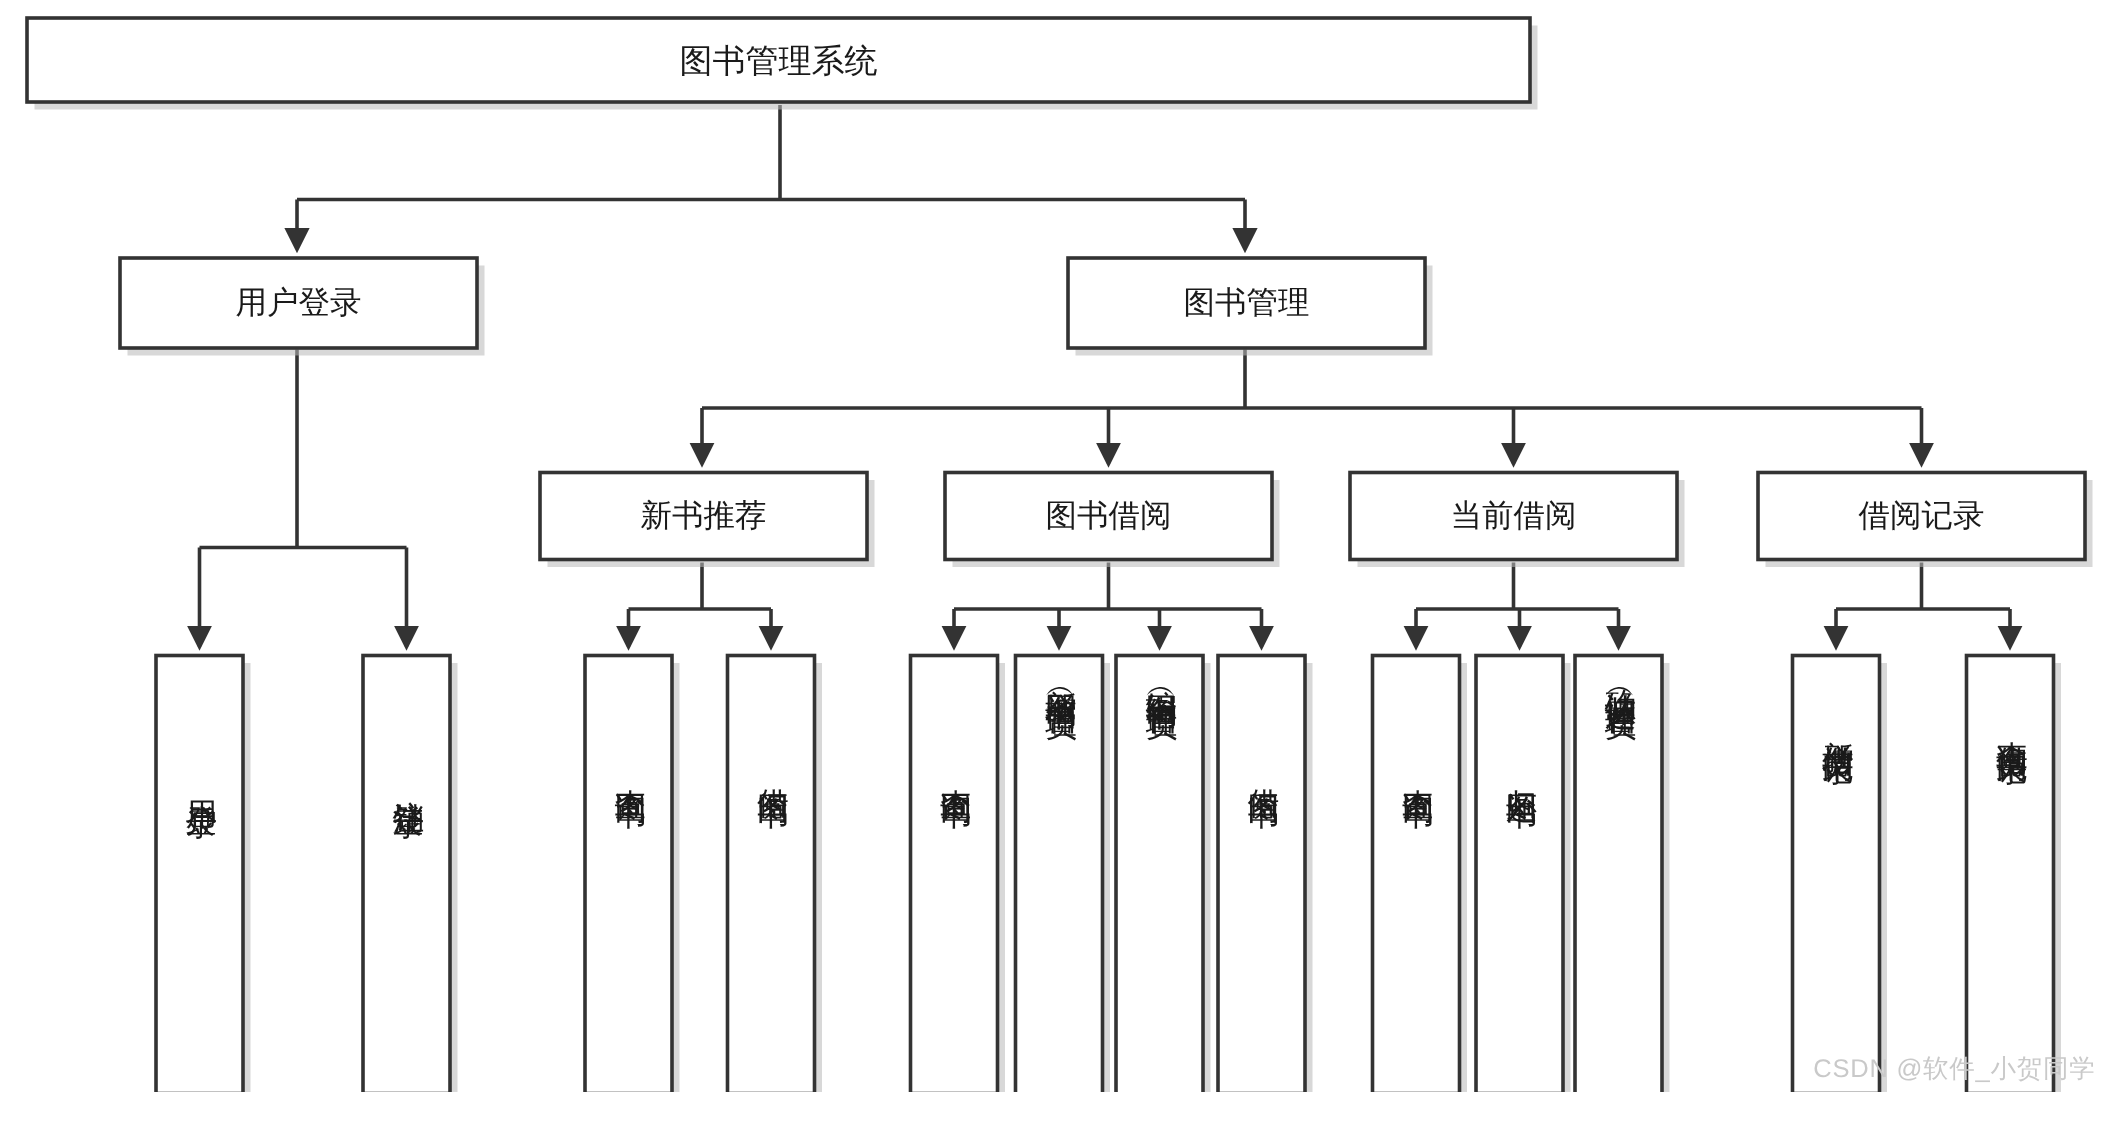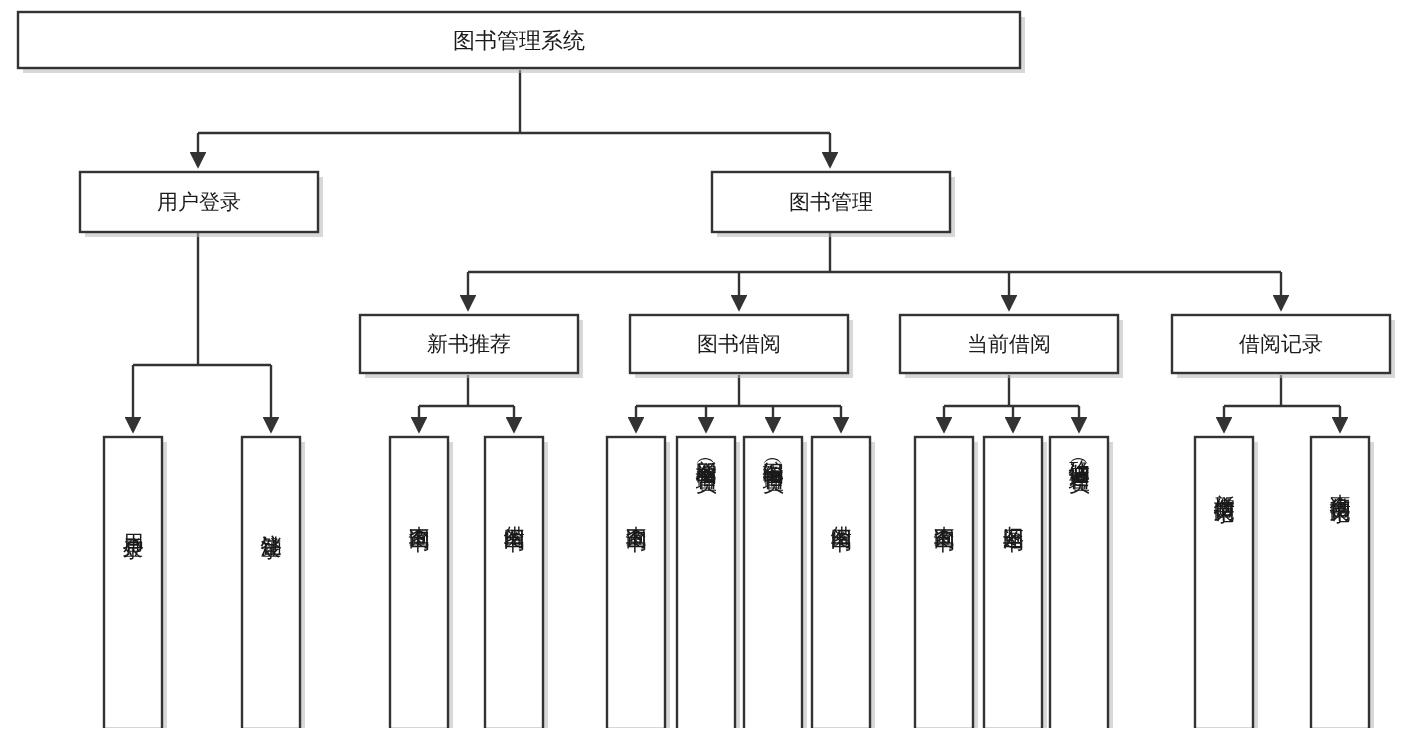--- a/index.html
+++ b/index.html
@@ -270,14 +270,15 @@
     <span class="vert-text" style="margin-top:6px;">确认归还（管理员）</span>
   </div>
 
   <div class="vert-wrap" style="left:1195px; top:437px; width:58px; height:292px;">
     <span class="vert-text" style="margin-top:40px;">新增借阅记录</span>
   </div>
   <div class="vert-wrap" style="left:1311px; top:437px; width:58px; height:292px;">
     <span class="vert-text" style="margin-top:40px;">查询借阅记录</span>
   </div>
 
+  <div class="watermark">CSDN @软件_小贺同学</div>
 
 </div>
 
 </body></html>

